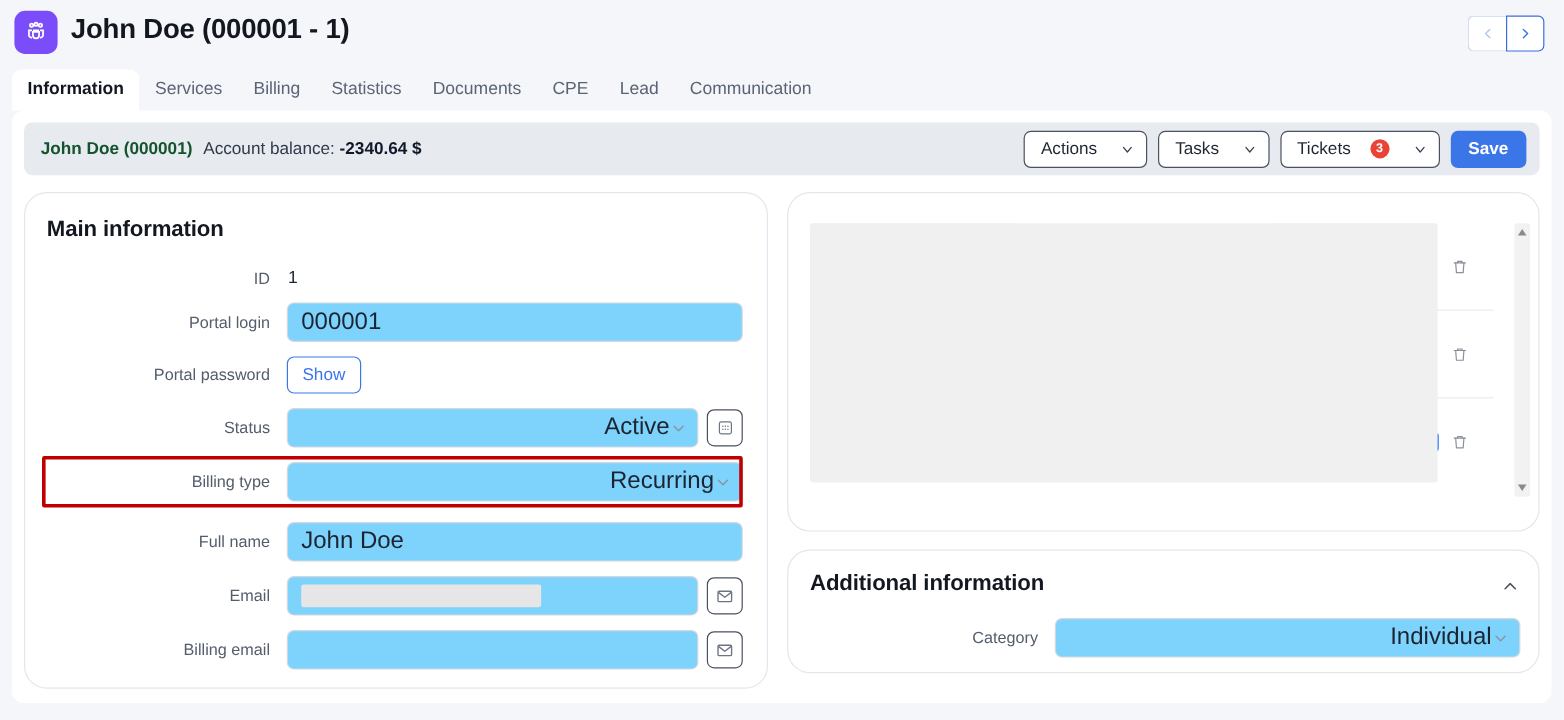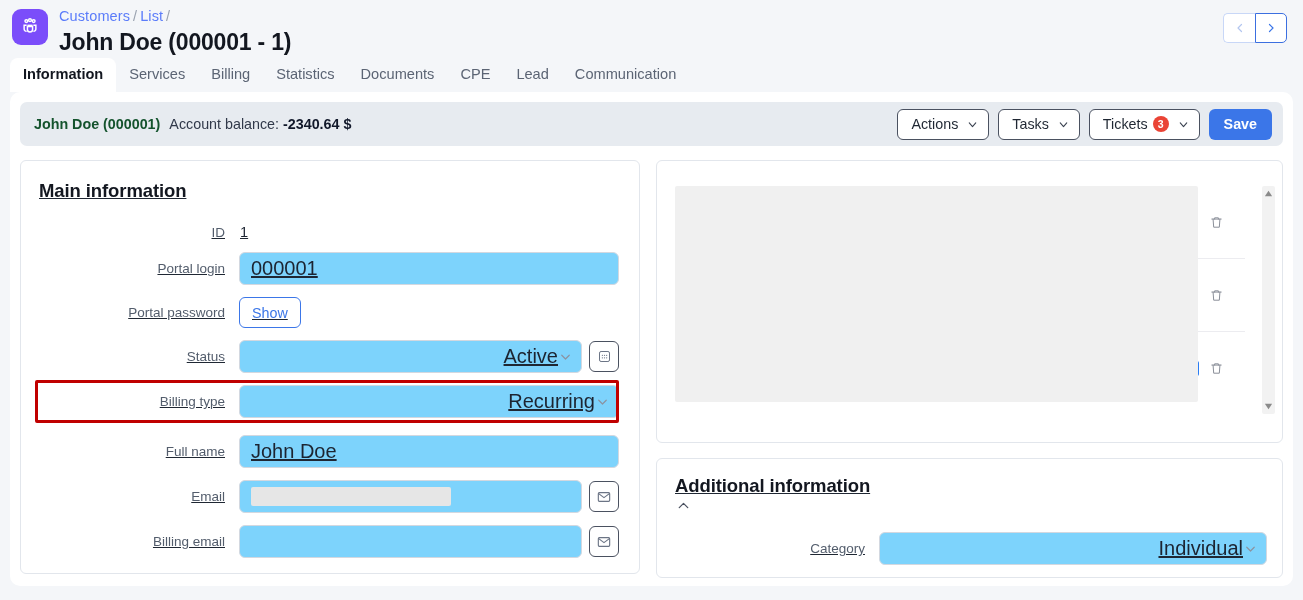--- a/index.html
+++ b/index.html
@@ -110,21 +110,21 @@
   .tb-btn {
     height: 31px;
     background: #fff;
     border: 1px solid #4a5160;
     border-radius: 6px;
     display: flex; align-items: center;
     padding: 0 9px 0 13px;
     margin-left: 9px;
     font-size: 14.3px;
     color: #1f2733;
-    gap: 8px;
+    gap: 19px;
   }
   .badge {
     background: #ea4335;
     color: #fff;
     border-radius: 50%;
     width: 16px; height: 16px;
     font-size: 10.5px;
     font-weight: bold;
     display: inline-flex;
     align-items: center; justify-content: center;
@@ -147,23 +147,22 @@
   
   .panels {
     display: flex;
     gap: 16px;
     margin-top: 14px;
   }
   .col-left { width: 620px; flex: 0 0 620px; }
   .col-right { flex: 1; }
   .panel {
     border: 1px solid #e2e6ec;
-    border-radius: 6px;
-    background: #fff;
-    text-decoration: underline;
+    border-radius: 19px;
+    background: #fff;
   }
   .panel-title {
     font-size: 18.5px;
     font-weight: bold;
     color: #131720;
     letter-spacing: -.1px;
   }
 
   
   .mainpanel { padding: 16px 20px 10px 14px; height: 414px; overflow: hidden; }
@@ -287,21 +286,21 @@
     display: flex;
     flex-direction: column;
     align-items: center;
     justify-content: space-between;
     padding: 3px 0;
     height: 228px;
   }
   .cscrollwrap { position: relative; width: 13px; margin-left: 9px; }
 
   .addpanel { margin-top: 15px; padding: 14px 15px 12px 18px; }
-  .addhead { display: flex; align-items: flex-start; justify-content: space-between; margin-bottom: 18px; flex-direction: column; }
+  .addhead { display: flex; align-items: flex-end; justify-content: space-between; margin-bottom: 18px; }
   .addhead .panel-title { margin: 2px 0 0 0; }
   .addrow { display: flex; align-items: center; }
   .addrow .flabel { width: 204px; flex: 0 0 204px; }
 
   svg { display: block; }
 </style>
 </head>
 <body>
 
 <div class="topbar">
@@ -311,23 +310,20 @@
       <circle cx="12" cy="4.6" r="1.5"></circle>
       <circle cx="16" cy="5.5" r="1.5"></circle>
       <path d="M9.2 11.5v3.2a2.8 2.8 0 0 0 5.6 0v-3.2z"></path>
       <path d="M8.3 10.2H5.6v4.1a2.4 2.4 0 0 0 2.7 2.4"></path>
       <path d="M15.7 10.2h2.7v4.1a2.4 2.4 0 0 1-2.7 2.4"></path>
       <path d="M9.2 10.2h5.6"></path>
     </svg>
   </div>
 
   <div class="crumbwrap">
-    <div class="crumbs">
-      <a href="#">Customers</a><span class="sep">/</span><a href="#">List</a><span class="sep">/</span>
-    </div>
     <div class="page-title">John Doe (000001 - 1)</div>
   </div>
 
   <div class="navpager">
     <div class="navbtn prev">
       <svg width="12" height="12" viewBox="0 0 24 24" fill="none" stroke="#b3c6ef" stroke-width="2.4" stroke-linecap="round" stroke-linejoin="round">
         <polyline points="15 5 8 12 15 19"></polyline>
       </svg>
     </div>
     <div class="navbtn next">

